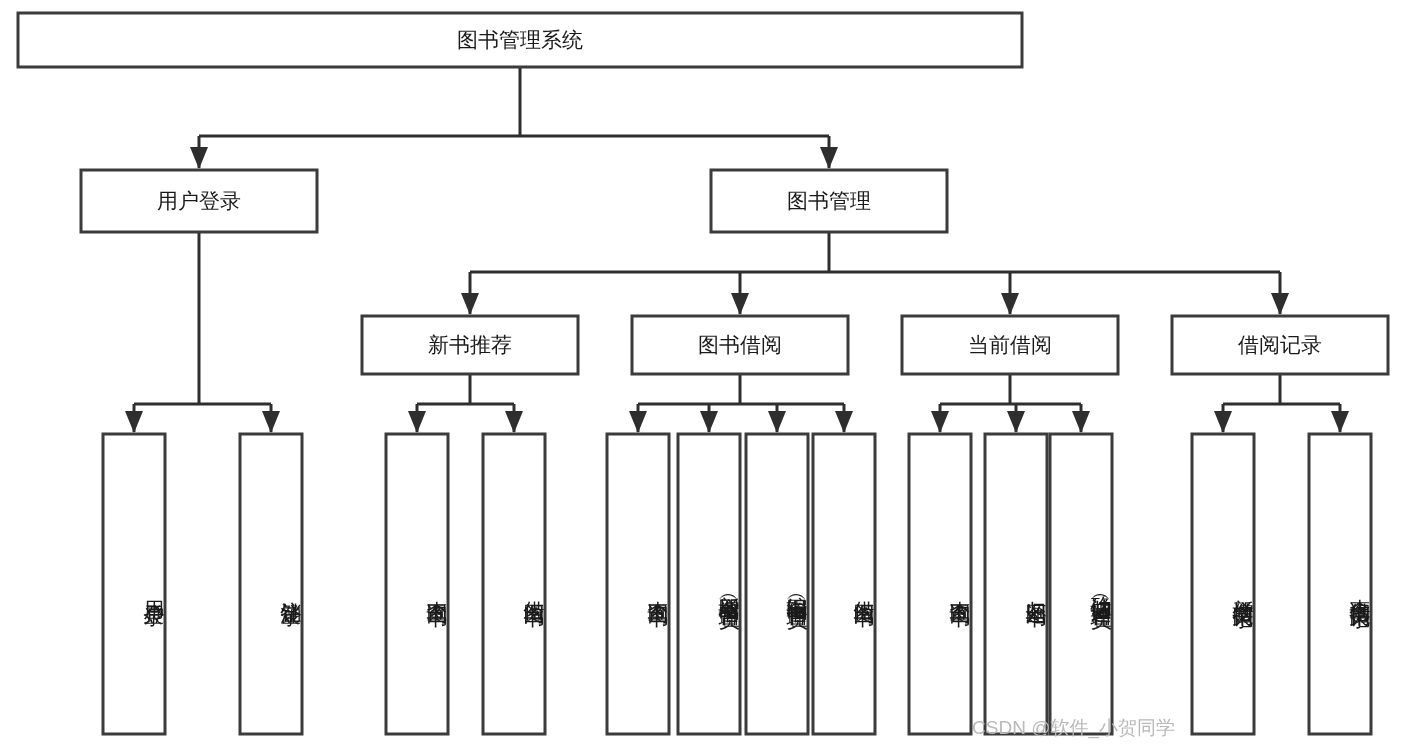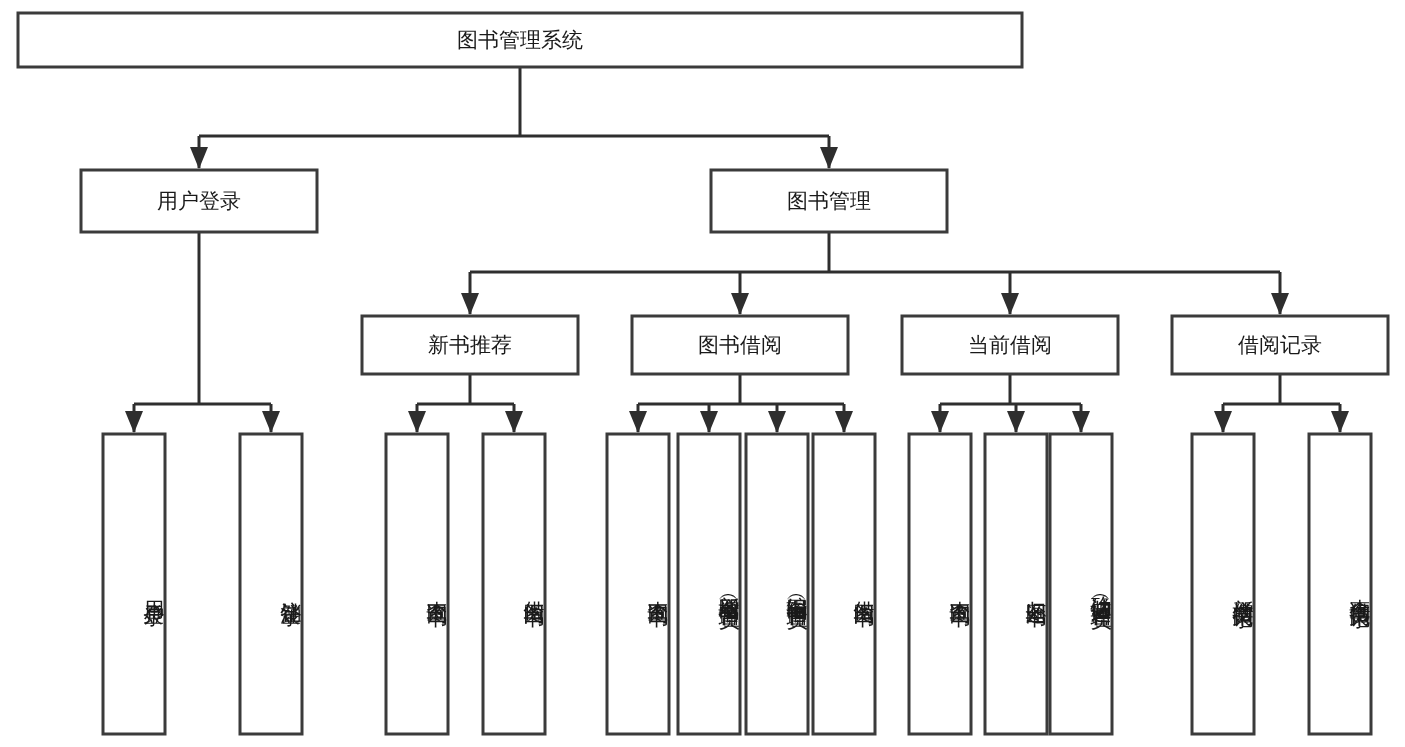--- a/index.html
+++ b/index.html
@@ -174,14 +174,15 @@
       <div class="node-label-v" style="left: 678px; top: 448px; width: 62px; height: 280px;">新增图书（管理员）</div>
       <div class="node-label-v" style="left: 746px; top: 448px; width: 62px; height: 280px;">编辑图书（管理员）</div>
       <div class="node-label-v" style="left: 813px; top: 448px; width: 62px; height: 280px;">借阅图书</div>
       <div class="node-label-v" style="left: 909px; top: 448px; width: 62px; height: 280px;">查询图书</div>
       <div class="node-label-v" style="left: 985px; top: 448px; width: 62px; height: 280px;">归还图书</div>
       <div class="node-label-v" style="left: 1050px; top: 448px; width: 62px; height: 280px;">确认归还（管理员）</div>
       <div class="node-label-v" style="left: 1192px; top: 448px; width: 62px; height: 280px;">新增借阅记录</div>
       <div class="node-label-v" style="left: 1309px; top: 448px; width: 62px; height: 280px;">查询借阅记录</div>
     </div>
 
+  <div class="watermark">CSDN @软件_小贺同学</div>
 
 </div>
 
 </body></html>

